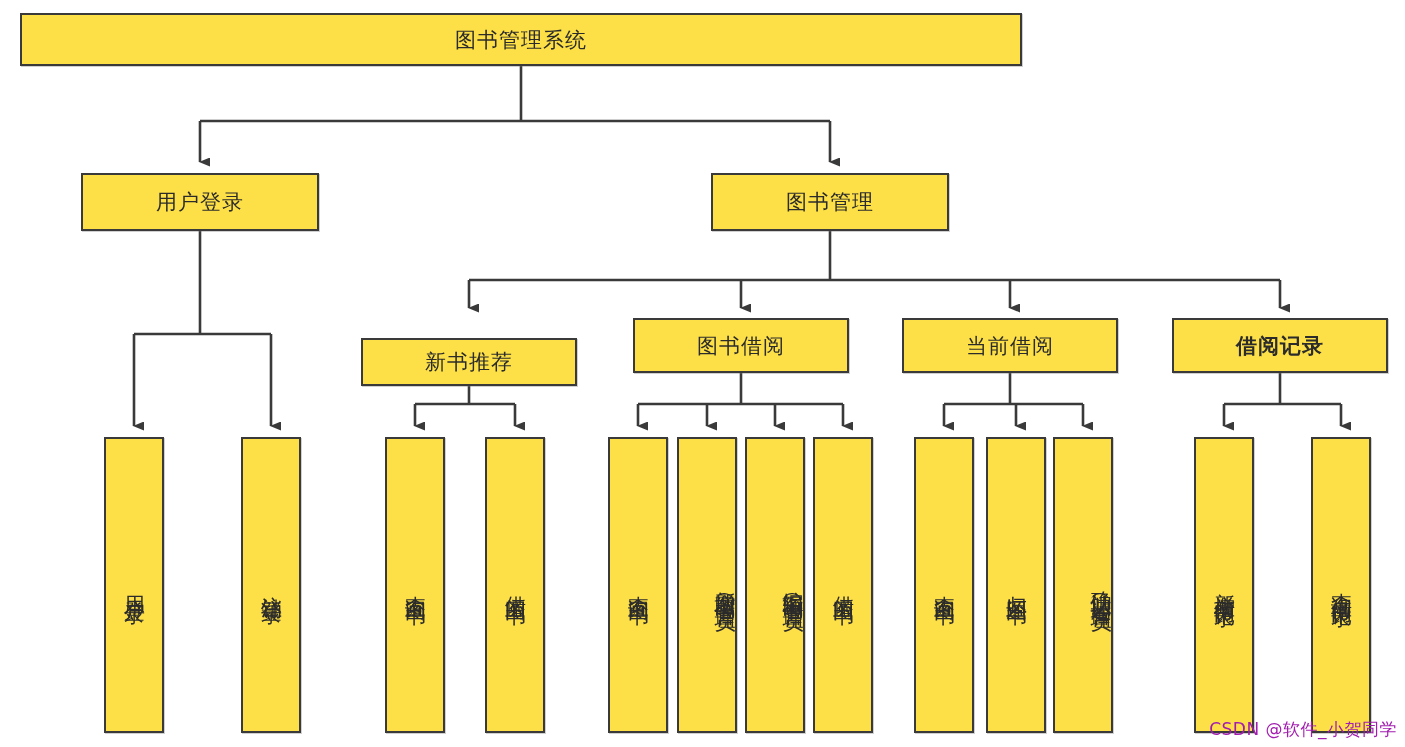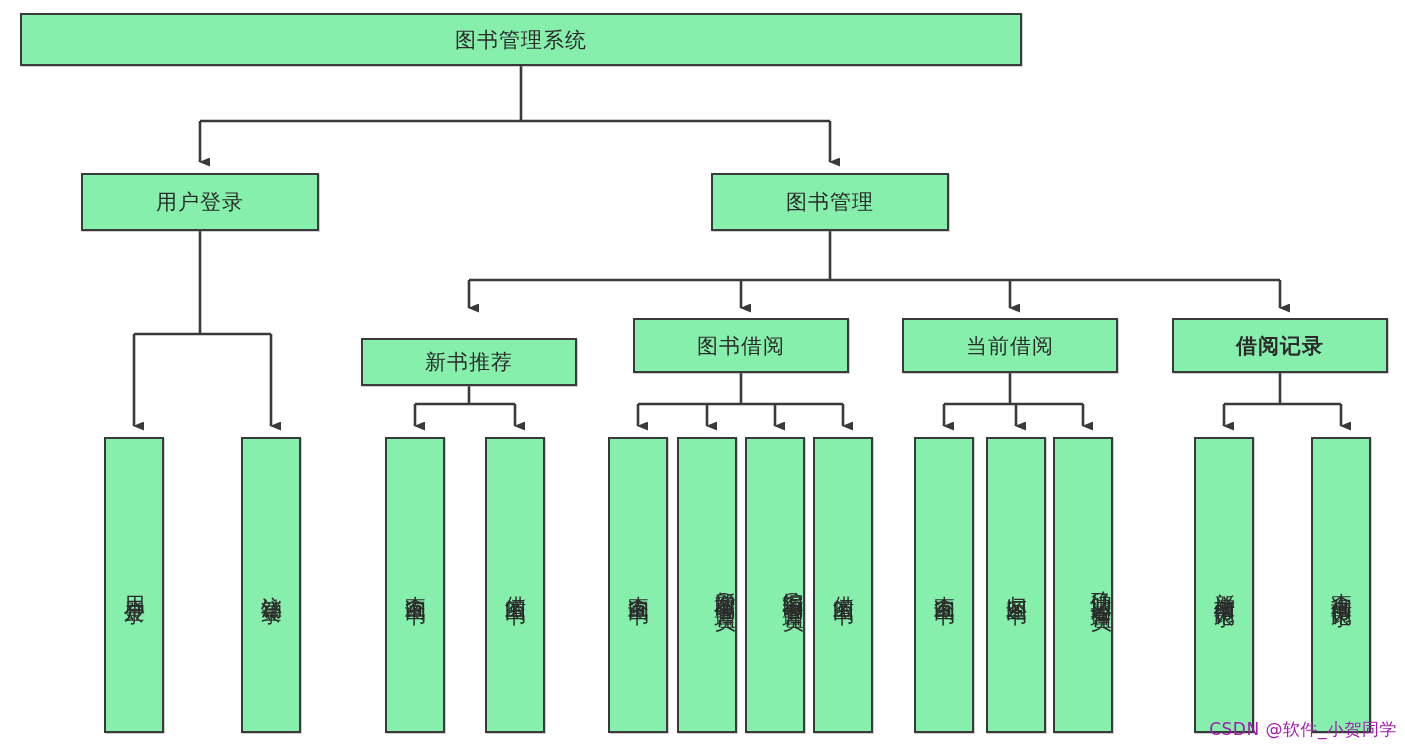--- a/index.html
+++ b/index.html
@@ -18,21 +18,21 @@
   #diagram-root {
     position: absolute;
     left: 0;
     top: 0;
     width: 1405px;
     height: 747px;
   }
   .node-box {
     position: absolute;
     box-sizing: border-box;
-    background: #86efac;
+    background: #fde047;
     border: 2.5px solid #3a3a3a;
     box-shadow: 1px 1px 0 rgba(120,120,120,0.35);
   }
   .node-label-h {
     position: absolute;
     left: 0; right: 0; top: 0; bottom: 0;
     display: flex;
     align-items: center;
     justify-content: center;
     font-size: 21px;

